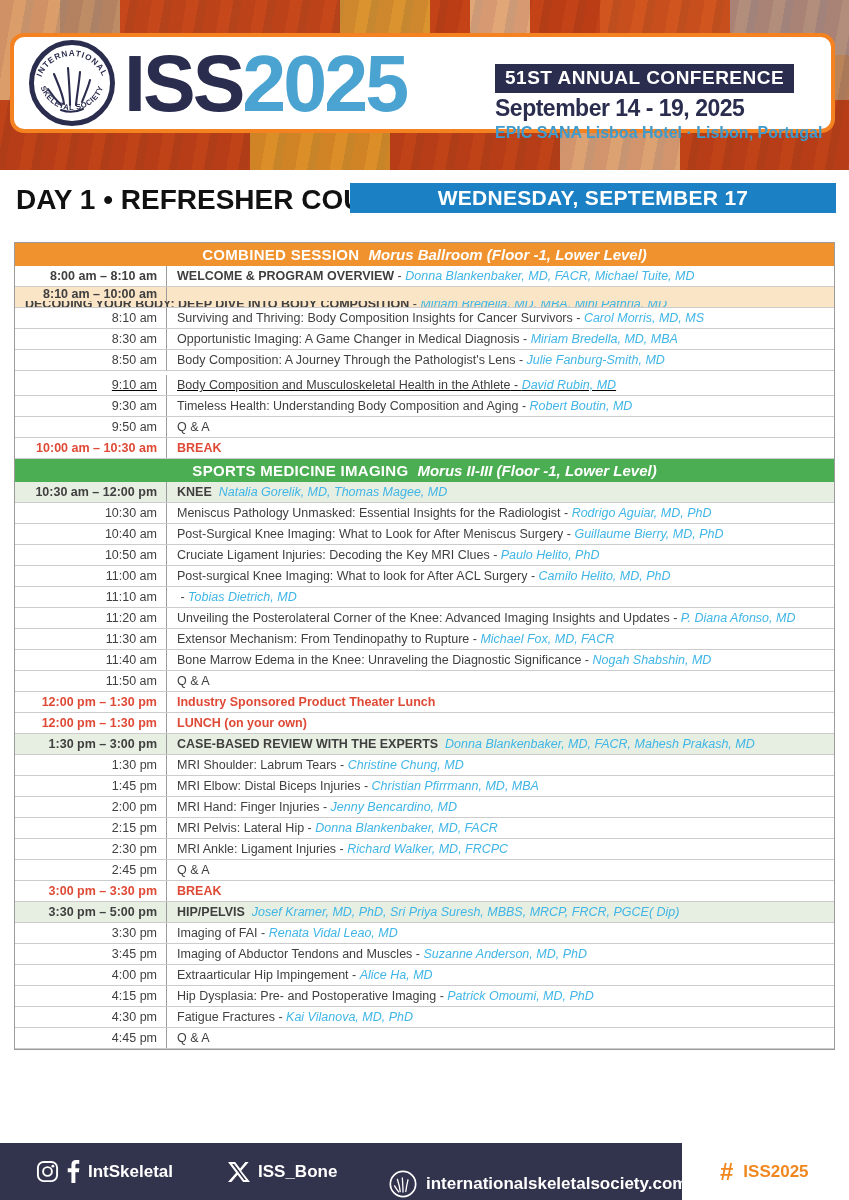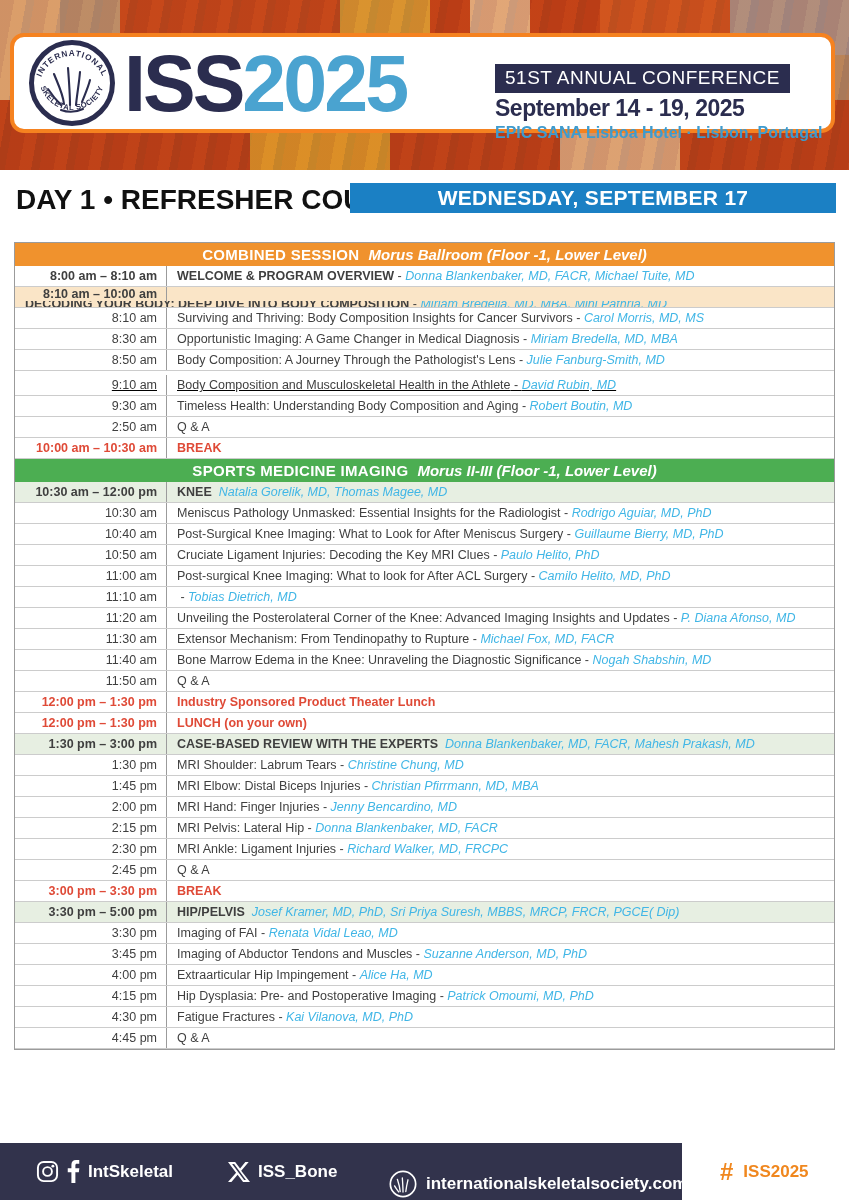--- a/index.html
+++ b/index.html
@@ -18,21 +18,21 @@
   
   .logo-card{
     position:absolute;left:10px;top:33px;width:825px;height:100px;background:#ffffff;
     border:4px solid #F58220;border-radius:14px;display:flex;align-items:center;
     padding:0 14px;box-sizing:border-box;z-index:5;
   }
   .iss-word{font-size:79px;font-weight:800;letter-spacing:-3px;line-height:1;margin-left:8px;white-space:nowrap;}
   .iss-word .iss{color:var(--navy);}
   .iss-word .year{color:var(--issblue);}
   .hdr-right{margin-left:auto;display:flex;flex-direction:column;align-items:flex-start;width:322px;}
-  .hdr-badge{background:var(--navy);color:#fff;font-weight:400;font-size:19px;letter-spacing:.5px;
+  .hdr-badge{background:var(--navy);color:#fff;font-weight:700;font-size:19px;letter-spacing:.5px;
     padding:3px 10px 4px 10px;white-space:nowrap;margin-top:40px;}
   .hdr-dates{color:var(--navy);font-size:23px;font-weight:600;margin-top:2px;white-space:nowrap;letter-spacing:-.5px;}
   .hdr-venue{color:var(--venueblue);font-size:16px;font-weight:700;margin-top:2px;white-space:nowrap;}
   
   .daybar{position:absolute;left:0;top:183px;width:849px;height:30px;}
   .day-left{position:absolute;left:16px;top:1px;font-size:28px;font-weight:800;color:#111111;white-space:nowrap;}
   .day-right{position:absolute;left:350px;top:0;width:486px;height:30px;background:var(--daybar);
     color:#ffffff;font-size:21px;font-weight:700;display:flex;align-items:center;justify-content:center;letter-spacing:.3px;}
   
   .table{position:absolute;left:14px;top:242px;width:821px;border:1px solid #9b9b9b;box-sizing:border-box;background:#fff;}
@@ -166,21 +166,21 @@
     </div>
     <div class="row talk">
       <div class="time">9:30 am</div>
       <div class="content">
         <span class="title">Timeless Health: Understanding Body Composition and Aging</span>
         <span class="sep"> - </span>
         <span class="speakers">Robert Boutin, MD</span>
       </div>
     </div>
     <div class="row talk">
-      <div class="time">2:50 am</div>
+      <div class="time">9:50 am</div>
       <div class="content">
         <span class="title">Q &amp; A</span>
       </div>
     </div>
     <div class="row break">
       <div class="time">10:00 am – 10:30 am</div>
       <div class="content">
         <span class="title">BREAK</span>
       </div>
     </div>

